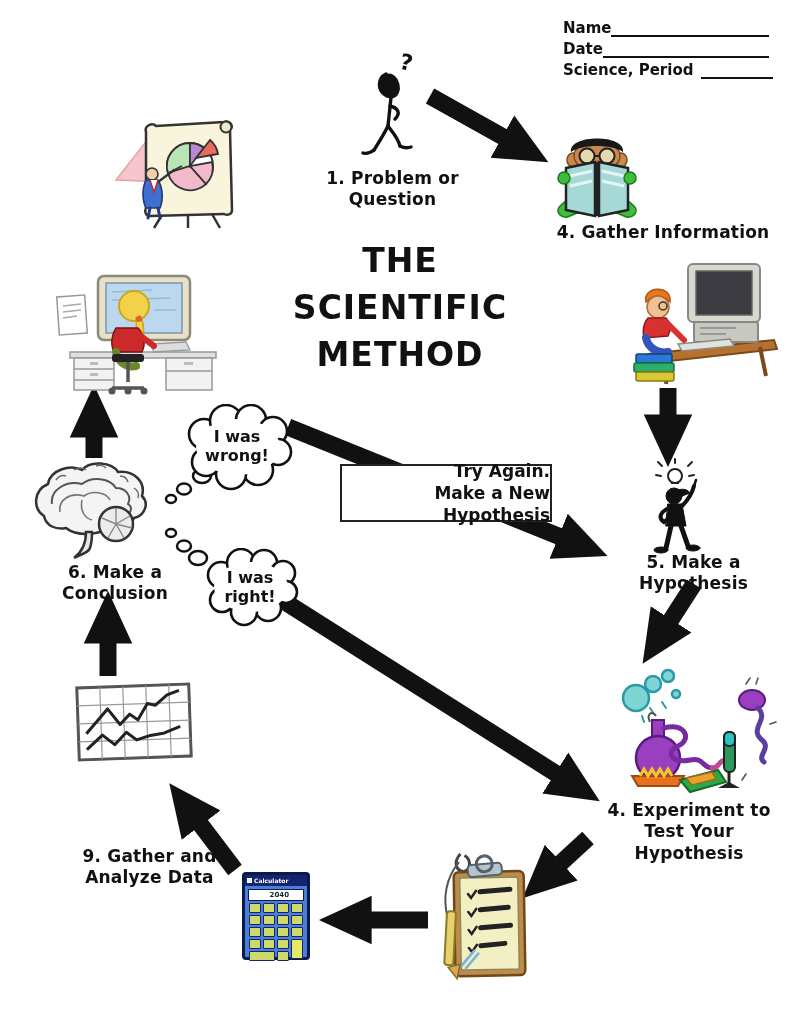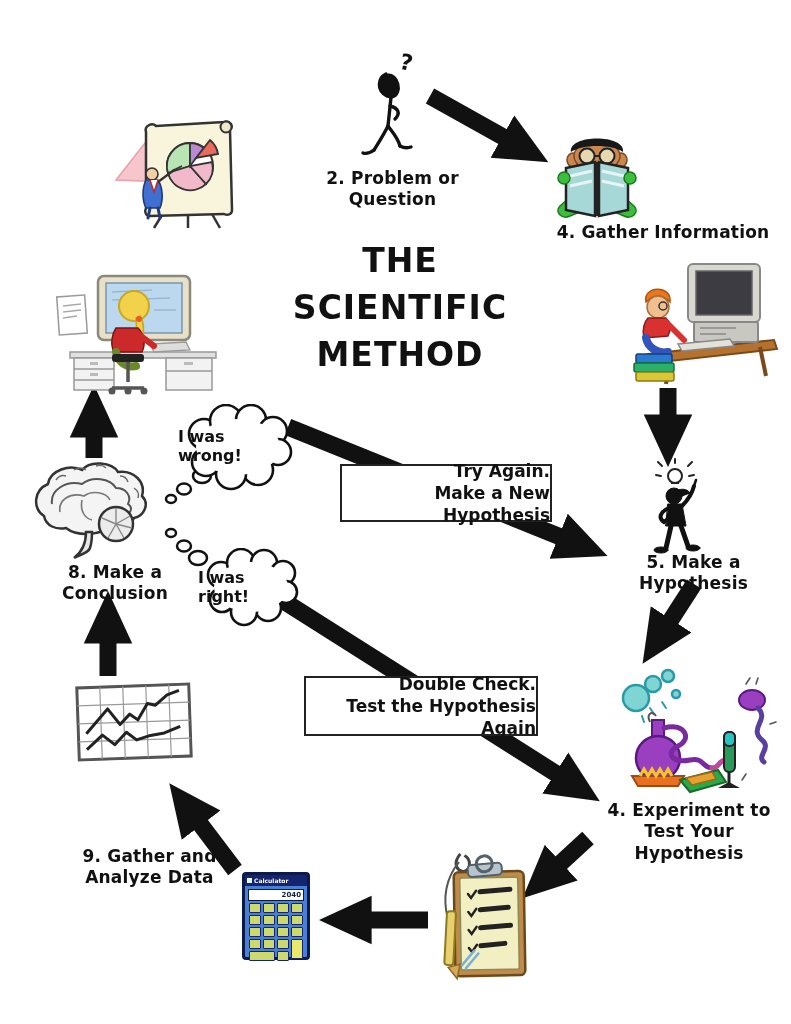--- a/index.html
+++ b/index.html
@@ -16,30 +16,30 @@
   #title{position:absolute;left:262px;top:238px;width:276px;text-align:center;font-weight:bold;
          font-size:33px;line-height:1.42;white-space:pre-line;letter-spacing:1px;z-index:2;}
   
   #arrowlayer{position:absolute;left:0;top:0;z-index:1;}
   
   .callout{position:absolute;background:#fff;border:2px solid #222;display:flex;align-items:center;
            justify-content:center;text-align:right;font-weight:bold;font-size:17px;line-height:1.3;
            white-space:pre-line;z-index:3;}
   
   .bubble{position:absolute;z-index:2;}
-  .bubble-text{position:absolute;width:100%;font-weight:bold;font-size:16px;
+  .bubble-text{position:absolute;width:100%;text-align:center;font-weight:bold;font-size:16px;
                line-height:1.2;white-space:pre-line;z-index:2;}
   
   #calc{position:absolute;left:242px;top:872px;width:68px;height:88px;background:#4a7fd8;
         border:3px solid #0a1a4a;border-radius:4px;z-index:2;box-sizing:border-box;}
   #calc .tbar{height:11px;background:#14246e;display:flex;align-items:center;gap:2px;padding:0 2px;}
   #calc .tbar .wicon{width:5px;height:5px;background:#cfe;border:1px solid #fff;box-sizing:border-box;}
   #calc .tbar .ttl{color:#fff;font-size:6px;font-weight:bold;line-height:1;}
   #calc .disp{margin:3px 3px 2px 3px;height:10px;background:#fff;border:1px solid #0a1a4a;
-              font-size:7px;font-weight:bold;text-align:right;line-height:10px;padding-right:2px;color:#123;}
+              font-size:7px;font-weight:bold;text-align:right;line-height:10px;padding-right:14px;color:#123;}
   #calc .keys{display:grid;grid-template-columns:repeat(4,1fr);gap:2px;margin:1px 4px;}
   #calc .key{height:8px;background:#cdd96a;border:1px solid #14246e;border-radius:1px;}
   #calc .key.tall{grid-row:span 2;height:18px;background:#e8e86a;}
   #calc .key.wide{grid-column:span 2;background:#cdd96a;}
   svg{display:block;}
 </style>
 </head>
 <body>
 
 <div id="canvas">
@@ -67,41 +67,55 @@
       <ellipse cx="184" cy="489" rx="7" ry="5.5"></ellipse>
       <ellipse cx="171" cy="499" rx="5" ry="4"></ellipse>
     </g>
     <g fill="#fff" stroke="#111" stroke-width="2.5">
       <ellipse cx="171" cy="533" rx="5" ry="4"></ellipse>
       <ellipse cx="184" cy="546" rx="7" ry="5.5"></ellipse>
       <ellipse cx="198" cy="558" rx="9" ry="7"></ellipse>
     </g>
   </svg>
 
+  <div id="hdr">
+    <div class="hrow">
+      <span>Name</span>
+      <span class="hline" style="width:158px"></span>
+    </div>
+    <div class="hrow">
+      <span>Date</span>
+      <span class="hline" style="width:166px"></span>
+    </div>
+    <div class="hrow">
+      <span>Science, Period</span>
+      <span class="hline" style="width:72px;margin-left:8px"></span>
+    </div>
+  </div>
 
   <div id="title">THE
 SCIENTIFIC
 METHOD</div>
 
   <div class="abs" style="left:338px;top:58px;width:110px;height:112px;z-index:2">
     <span class="abs" style="left:62px;top:-8px;font-weight:bold;font-size:22px;transform:rotate(12deg)">?</span>
     <svg width="110" height="112" viewBox="0 0 110 112">
       <g stroke="#111" stroke-width="3.4" fill="none" stroke-linecap="round">
         <ellipse cx="52" cy="28" rx="8" ry="11" transform="rotate(-14 52 28)" fill="#111"></ellipse>
         <path d="M49,38 C38,32 40,20 48,16"></path>
         <path d="M53,39 C52,50 51,58 50,68"></path>
         <path d="M52,48 C60,50 63,55 57,61"></path>
         <path d="M50,68 C45,78 41,84 36,92"></path>
         <path d="M50,68 C56,76 60,80 62,88"></path>
         <path d="M36,92 C32,95 28,96 25,95"></path>
         <path d="M62,88 C66,90 70,90 73,89"></path>
       </g>
     </svg>
   </div>
-  <div class="lbl" style="left:290px;top:168px;width:205px">2. Problem or Question</div>
+  <div class="lbl" style="left:290px;top:168px;width:205px">1. Problem or Question</div>
 
   <div class="abs" style="left:546px;top:120px;width:102px;height:104px;z-index:2">
     <svg width="102" height="104" viewBox="0 0 102 104">
       <ellipse cx="27" cy="40" rx="6" ry="7" fill="#c98850" stroke="#7a4a20" stroke-width="1.5"></ellipse>
       <ellipse cx="75" cy="40" rx="6" ry="7" fill="#c98850" stroke="#7a4a20" stroke-width="1.5"></ellipse>
       <ellipse cx="51" cy="36" rx="23" ry="15" fill="#c98850" stroke="#7a4a20" stroke-width="1.5"></ellipse>
       <path d="M25,32 C22,14 80,14 77,32 C66,24 36,24 25,32 z" fill="#181818"></path>
       <circle cx="41" cy="36" r="7.5" fill="#e8d8b0" stroke="#222" stroke-width="2"></circle>
       <circle cx="61" cy="36" r="7.5" fill="#e8d8b0" stroke="#222" stroke-width="2"></circle>
       <line x1="48" y1="36" x2="54" y2="36" stroke="#222" stroke-width="2"></line>
@@ -274,21 +288,21 @@
         <line x1="71" y1="2" x2="71" y2="74"></line>
           <line x1="94" y1="2" x2="94" y2="74"></line>
         <line x1="2" y1="20" x2="114" y2="20"></line>
           <line x1="2" y1="38" x2="114" y2="38"></line>
         <line x1="2" y1="56" x2="114" y2="56"></line>
       </g>
       <polyline points="10,48 32,24 44,40 54,30 62,36 72,20 80,22 92,12 104,8" fill="none" stroke="#222" stroke-width="3" stroke-linejoin="round"></polyline>
       <polyline points="10,64 26,50 38,60 50,48 60,56 74,52 88,50 104,44" fill="none" stroke="#222" stroke-width="3" stroke-linejoin="round"></polyline>
     </svg>
   </div>
-  <div class="lbl" style="left:22px;top:562px;width:186px">8. Make a Conclusion</div>
+  <div class="lbl" style="left:22px;top:562px;width:186px">6. Make a Conclusion</div>
 
   <div class="abs" style="left:26px;top:458px;width:128px;height:102px;z-index:2">
     <svg width="128" height="102" viewBox="0 0 128 102">
       <path d="M18,58 C6,50 8,32 22,26 C24,12 44,6 56,12 C64,2 86,4 92,14 C108,12 120,24 116,38
                C124,46 118,58 108,60 C104,70 92,74 82,70 C70,78 50,78 40,70 C30,72 20,68 18,58 z" fill="#f4f4f4" stroke="#333" stroke-width="2.5"></path>
       <path d="M26,46 C24,32 40,22 56,26 C66,18 84,20 90,30 C100,30 106,38 102,46 C108,50 104,58 96,58" fill="none" stroke="#555" stroke-width="2"></path>
       <path d="M34,54 C32,42 44,34 58,38 C66,32 80,34 84,42" fill="none" stroke="#777" stroke-width="1.6"></path>
       <g stroke="#666" stroke-width="1.4" fill="none">
         <path d="M30,22 q4,-6 10,-4"></path>
           <path d="M48,12 q6,-4 12,0"></path>
@@ -412,16 +426,14 @@
       </g>
       <ellipse cx="53" cy="39" rx="37" ry="25" fill="#fff"></ellipse>
     </svg>
     <div class="bubble-text" style="top:20px">I was
 right!</div>
   </div>
 
   <div class="callout" style="left:340px;top:464px;width:208px;height:54px">Try Again.
 Make a New Hypothesis</div>
 
-  <div class="callout" style="left:304px;top:676px;width:230px;height:56px">Double Check.
-Test the Hypothesis Again</div>
 
 </div>
 
 </body></html>

